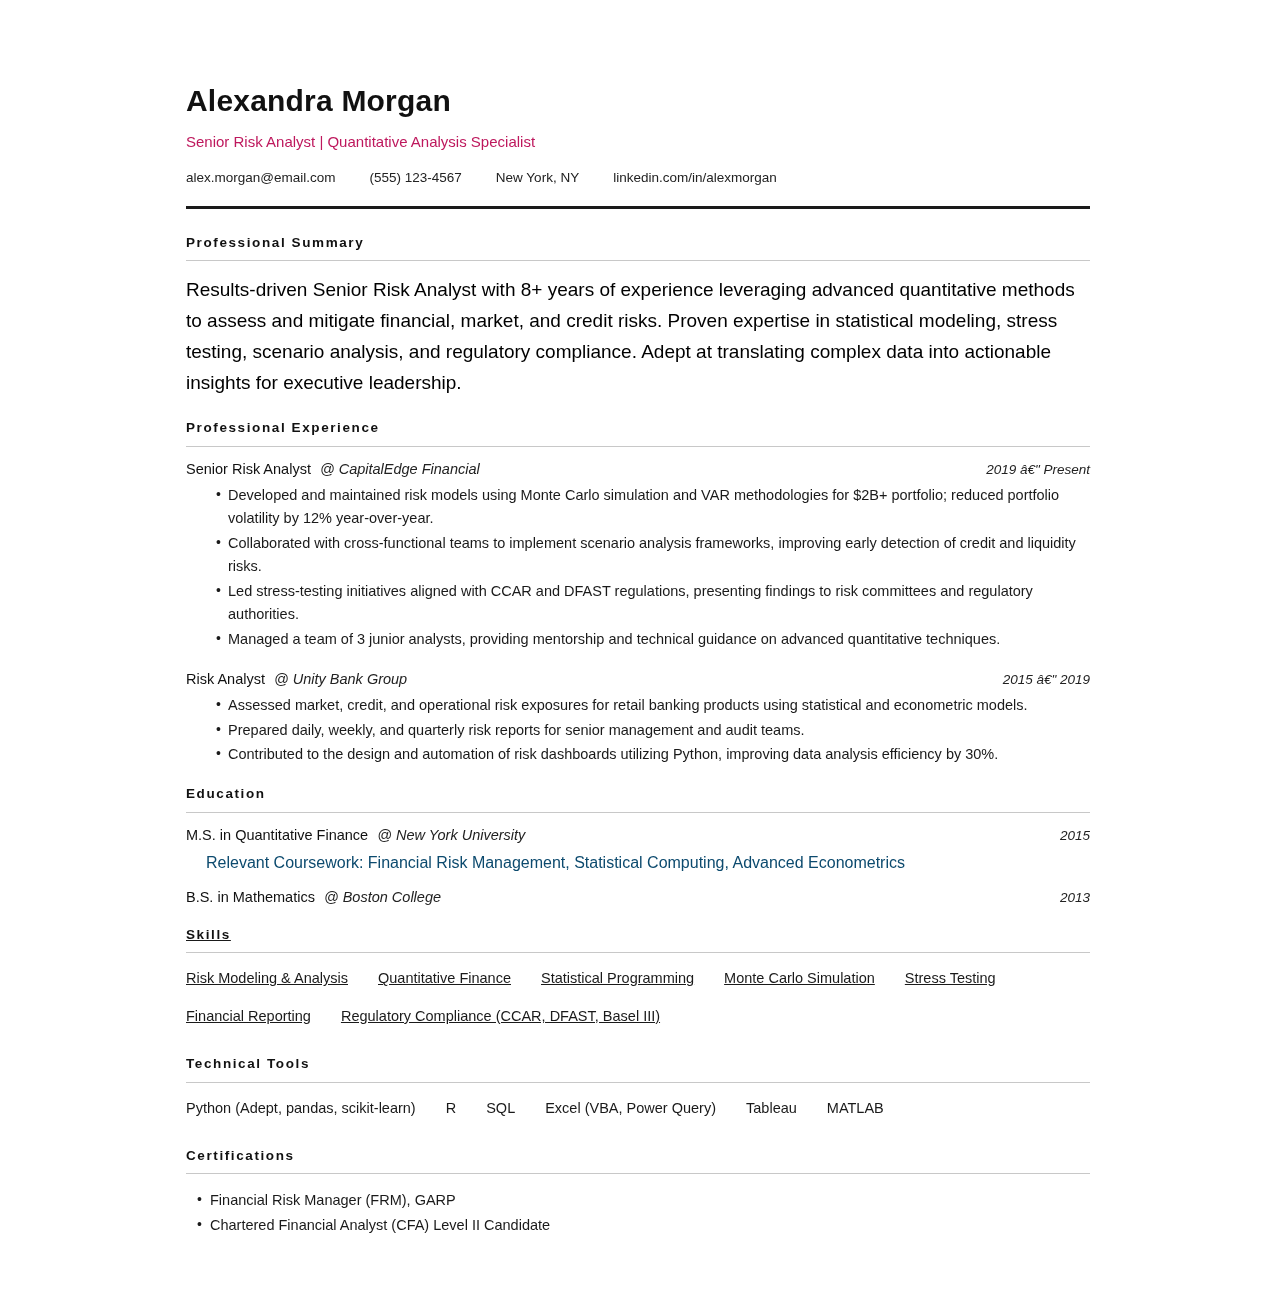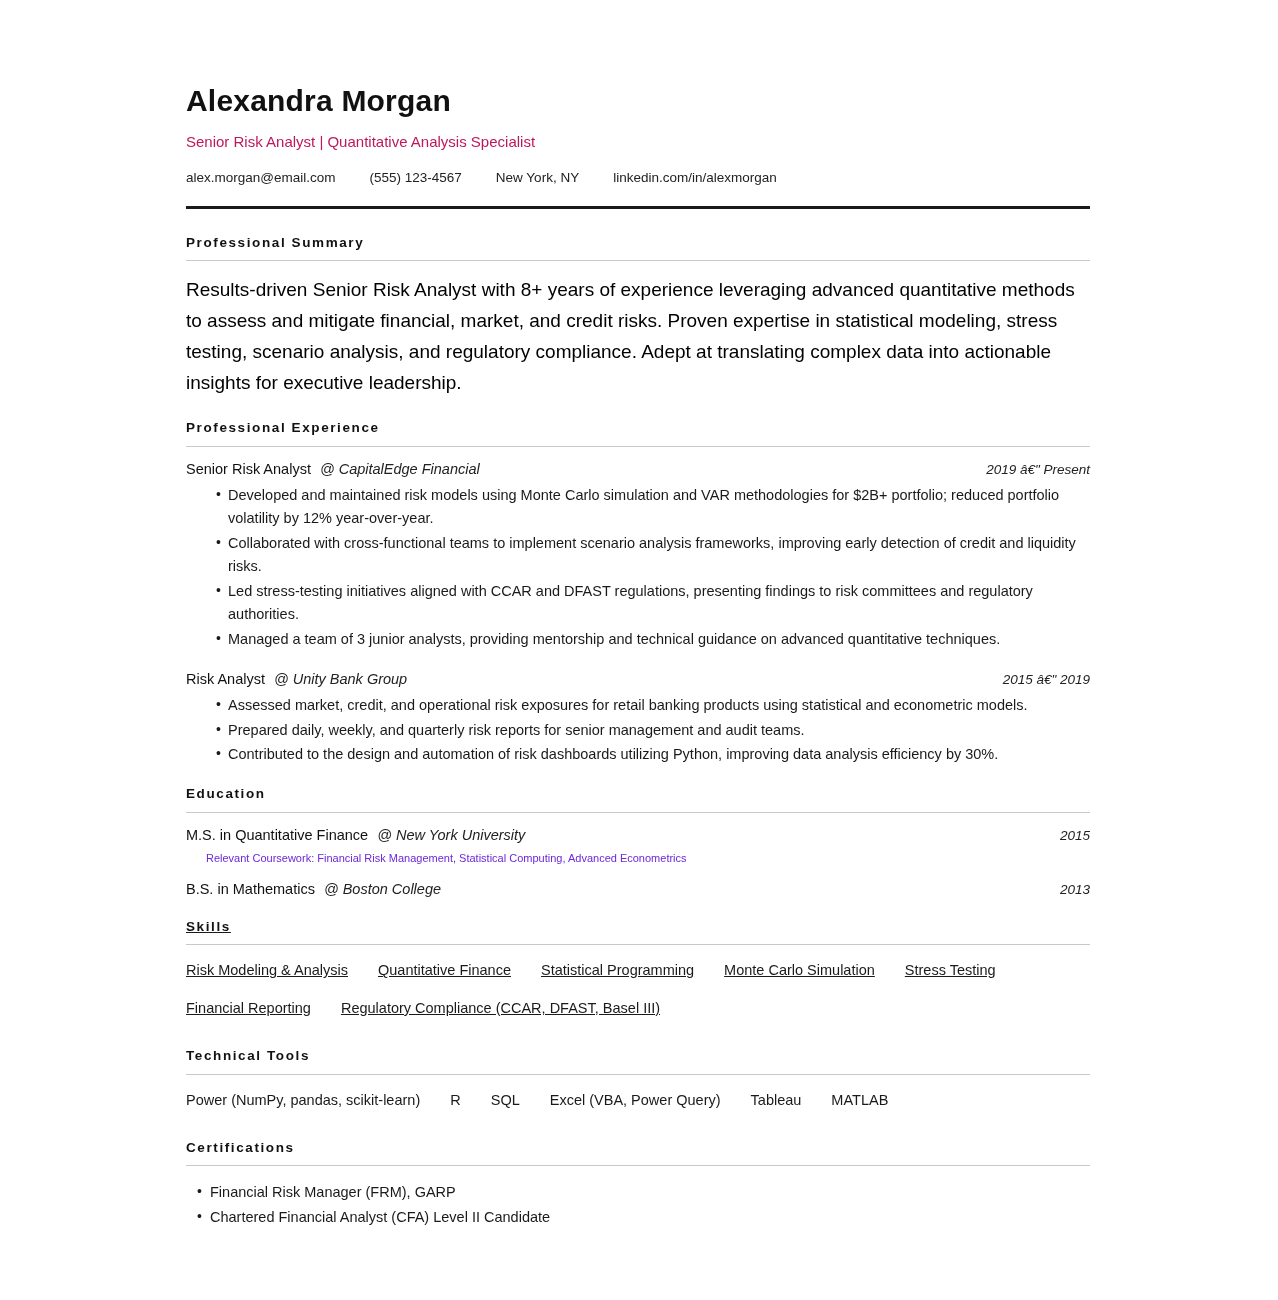--- a/index.html
+++ b/index.html
@@ -126,23 +126,23 @@
   ul.bullets li::before {
     content: "\2022";
     position: absolute;
     left: 30px;
     top: -1px;
     font-size: 14px;
     color: #1a1a1a;
   }
 
   .coursework {
-    font-size: 11px;
+    font-size: 16px;
     line-height: 1.6;
-    color: #6d28d9;
+    color: #0c4a6e;
     margin: 0 0 14px 20px;
   }
 
   .edu-entry { margin-bottom: 8px; }
   .edu-entry.last { margin-bottom: 22px; }
 
   
   .tag-row {
     display: flex;
     flex-wrap: wrap;
@@ -279,21 +279,21 @@
       <span class="tag">Stress Testing</span>
       <span class="tag">Financial Reporting</span>
       <span class="tag">Regulatory Compliance (CCAR, DFAST, Basel III)</span>
     </div>
   </div>
 
   <div class="section tools-block">
     <div class="section-title">Technical Tools</div>
     <hr class="section-rule">
     <div class="tag-row">
-      <span class="tag">Power (NumPy, pandas, scikit-learn)</span>
+      <span class="tag">Python (Adept, pandas, scikit-learn)</span>
       <span class="tag">R</span>
       <span class="tag">SQL</span>
       <span class="tag">Excel (VBA, Power Query)</span>
       <span class="tag">Tableau</span>
       <span class="tag">MATLAB</span>
     </div>
   </div>
 
   <div class="section">
     <div class="section-title">Certifications</div>

